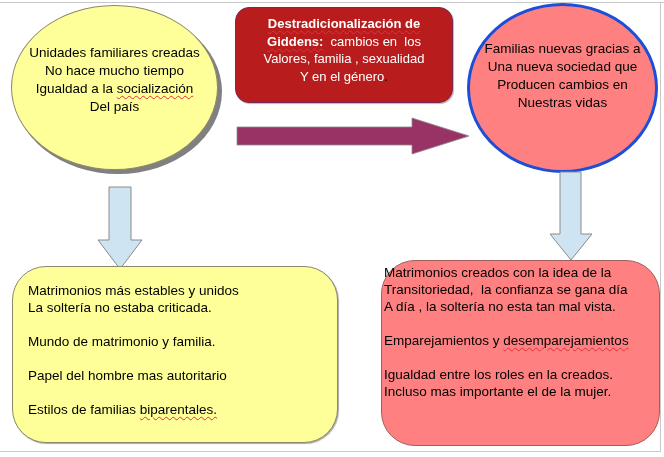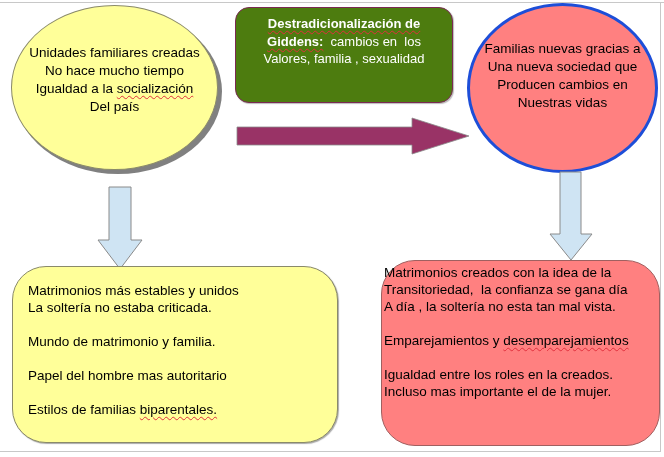--- a/index.html
+++ b/index.html
@@ -46,21 +46,21 @@
     .ellipse-left .txt {
       font-size: 13.5px;
       line-height: 18px;
       margin-top: -16px;
       white-space: nowrap;
     }
 
     
     .title-box {
       position: absolute; left: 235px; top: 7px; width: 218px; height: 96px;
-      background: #4d7c0f;
+      background: #b91c1c;
       border-radius: 14px;
       border: 1px solid #7a2a52;
       box-sizing: border-box;
       box-shadow: 1px 1px 1px #bbb;
       color: #fff;
       text-align: center;
       font-size: 13px;
       line-height: 17.5px;
       padding-top: 7px;
     }
@@ -153,20 +153,21 @@
     <div>No hace mucho tiempo</div>
     <div><span>Igualdad a la </span><span class="spell">socialización</span></div>
     <div>Del país</div>
   </div>
 </div>
 
 <div class="title-box">
   <div><span class="bold">Destradicionalización de</span></div>
   <div><span class="bold">Giddens:</span><span style="white-space:pre">  cambios en  los</span></div>
   <div>Valores, familia , sexualidad</div>
+  <div><span>Y en el género</span><span class="dot">.</span></div>
 </div>
 
 <svg class="arrow-right" viewBox="0 0 236 40" width="236" height="40">
   <polygon points="1,10 176,10 176,1 233,19 176,37 176,28 1,28" fill="#993366" stroke="#8a8a8a" stroke-width="0.8"></polygon>
 </svg>
 
 <div class="ellipse-right">
   <div class="txt">
     <div>Familias nuevas gracias a</div>
     <div>Una nueva sociedad que</div>

